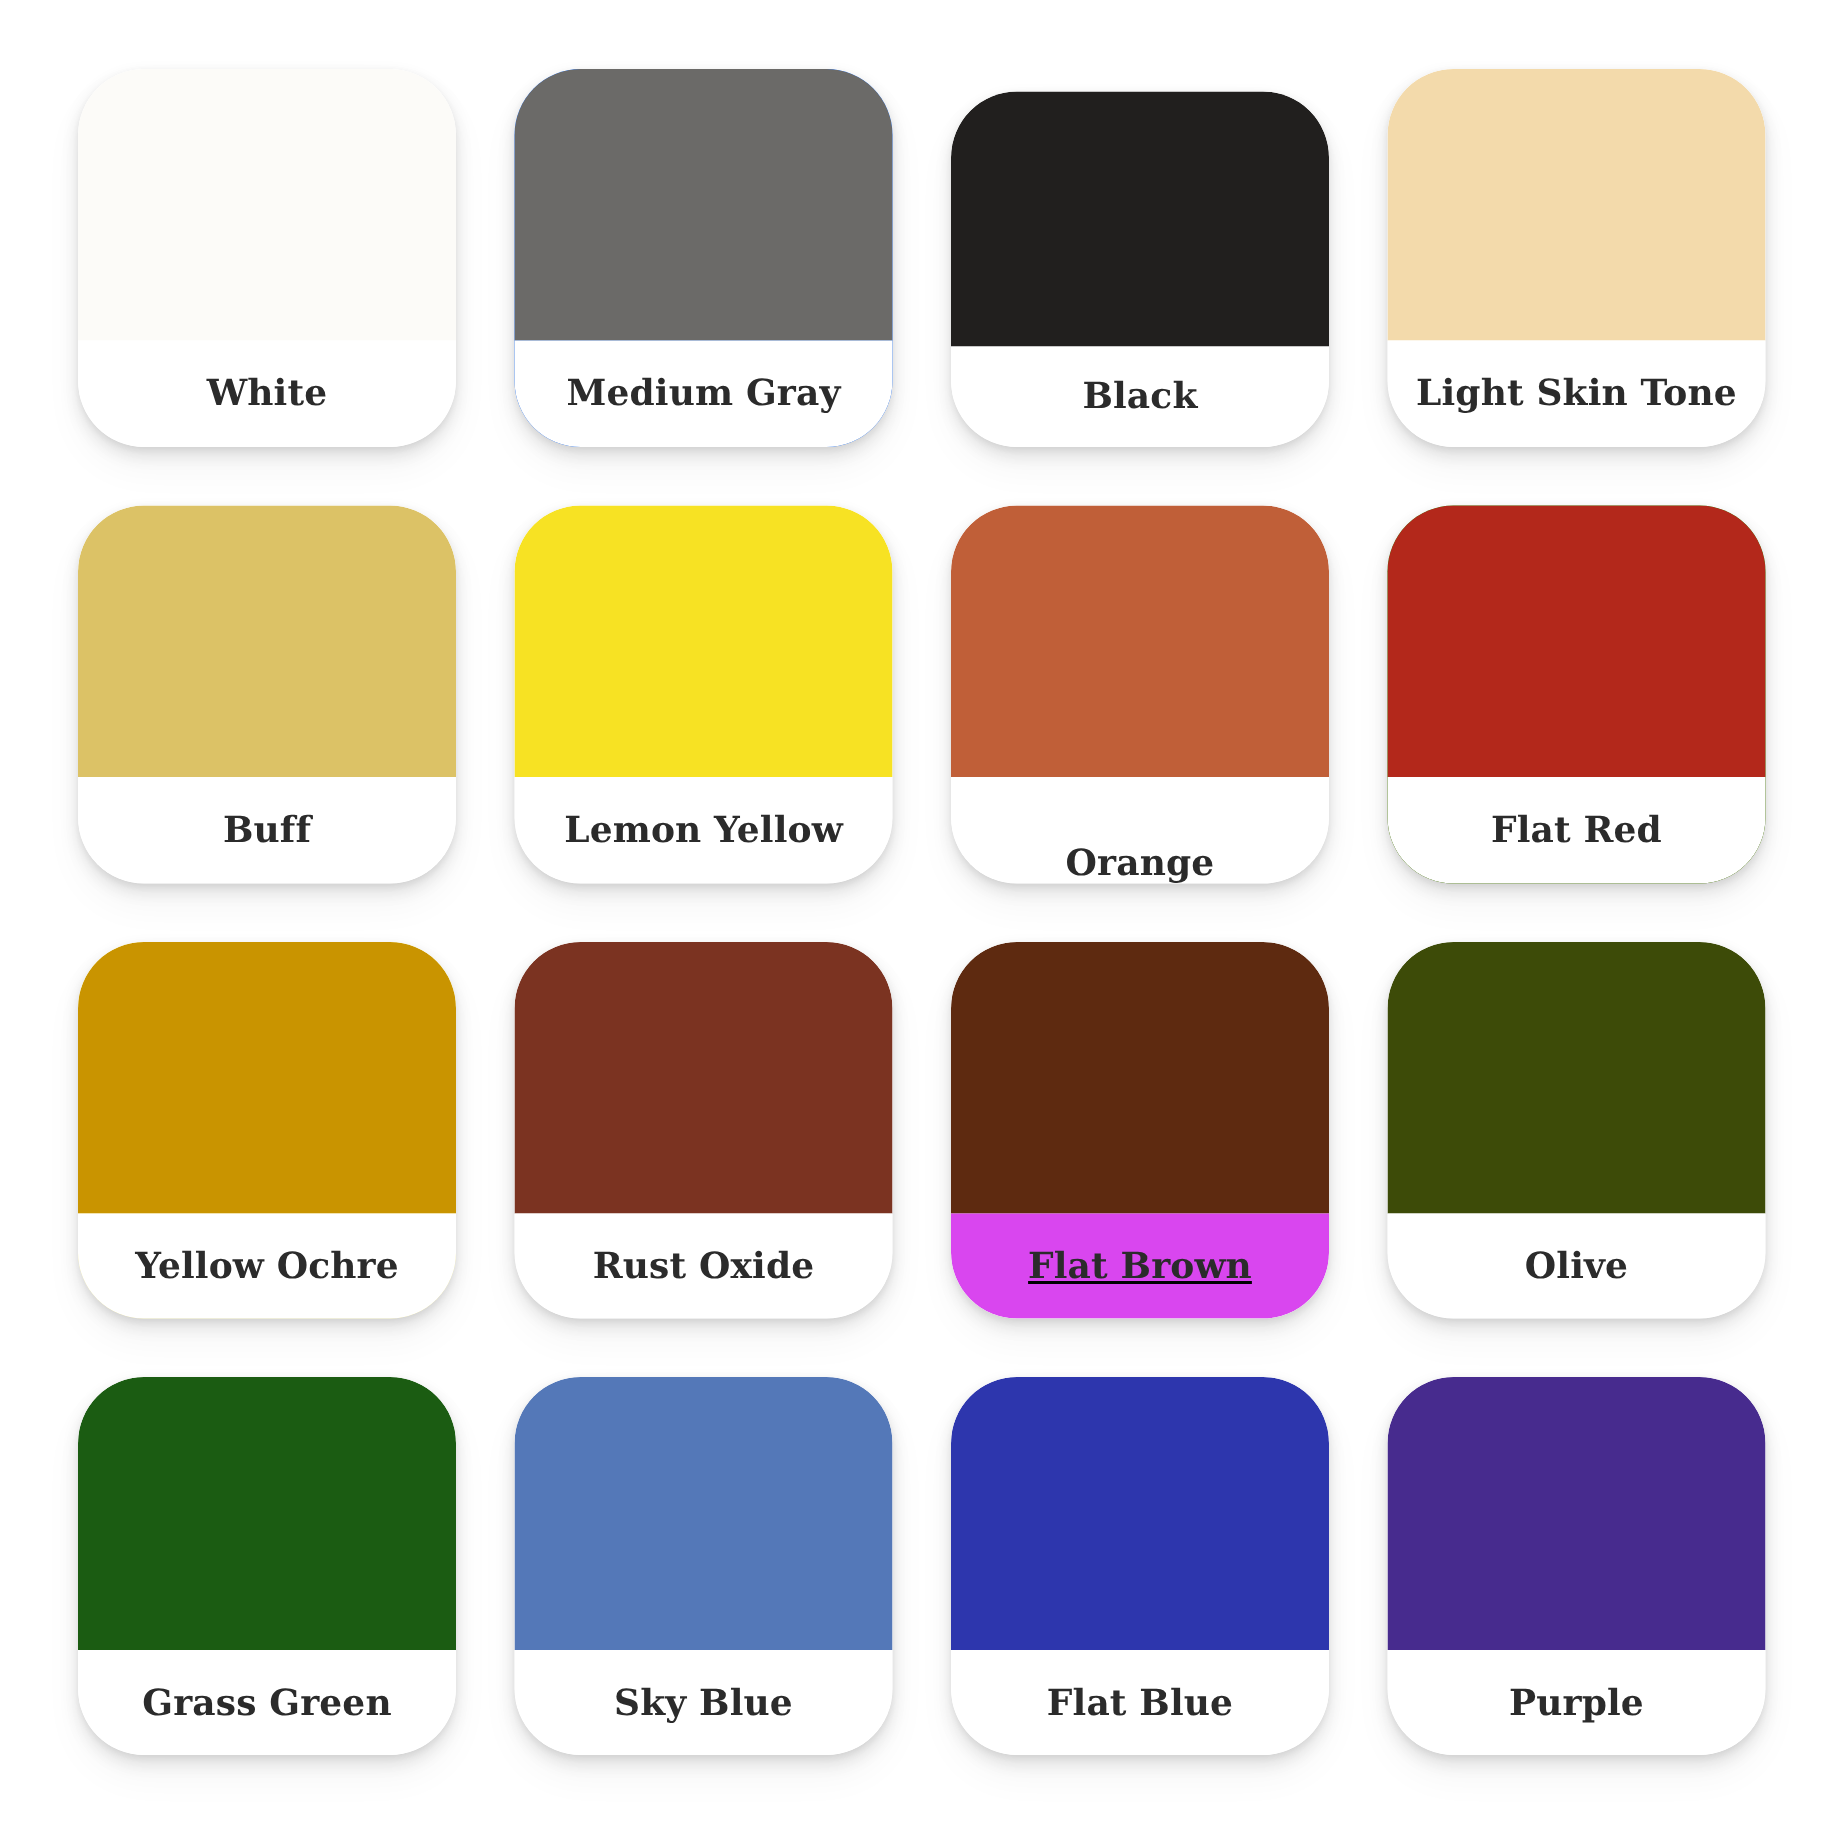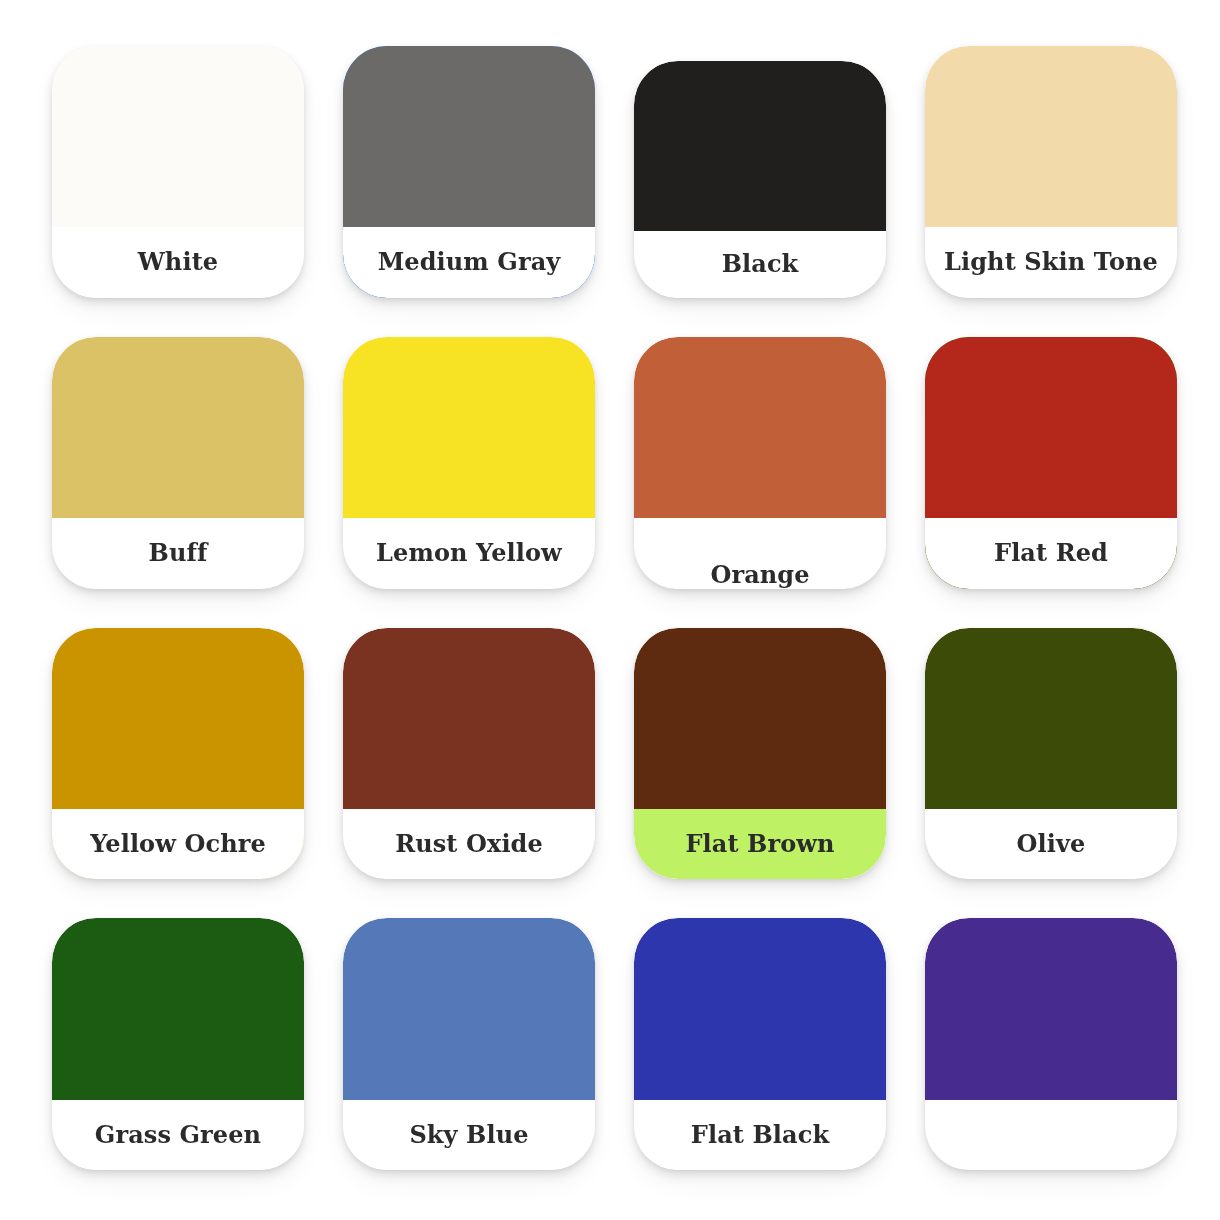--- a/index.html
+++ b/index.html
@@ -126,21 +126,21 @@
       </div>
     </div>
     <div class="swatch-card" style="background: rgb(255, 255, 255);">
       <div class="swatch-color" style="background: rgb(123, 51, 33);"></div>
       <div class="swatch-label-area" style="background: rgb(255, 255, 255);">
         <span class="swatch-label" style="color: rgb(43, 43, 43);">Rust Oxide</span>
       </div>
     </div>
     <div class="swatch-card" style="background: rgb(255, 255, 255);">
       <div class="swatch-color" style="background: rgb(94, 42, 16);"></div>
-      <div class="swatch-label-area" style="background: #bef264;">
+      <div class="swatch-label-area" style="background: #d946ef; text-decoration: underline;">
         <span class="swatch-label" style="color: rgb(43, 43, 43);">Flat Brown</span>
       </div>
     </div>
     <div class="swatch-card" style="background: rgb(255, 255, 255);">
       <div class="swatch-color" style="background: rgb(61, 75, 8);"></div>
       <div class="swatch-label-area" style="background: rgb(255, 255, 255);">
         <span class="swatch-label" style="color: rgb(43, 43, 43);">Olive</span>
       </div>
     </div>
     <div class="swatch-card" style="background: rgb(255, 255, 255);">
@@ -151,19 +151,22 @@
     </div>
     <div class="swatch-card" style="background: rgb(255, 255, 255);">
       <div class="swatch-color" style="background: rgb(84, 120, 184);"></div>
       <div class="swatch-label-area" style="background: rgb(255, 255, 255);">
         <span class="swatch-label" style="color: rgb(43, 43, 43);">Sky Blue</span>
       </div>
     </div>
     <div class="swatch-card" style="background: rgb(255, 255, 255);">
       <div class="swatch-color" style="background: rgb(45, 54, 173);"></div>
       <div class="swatch-label-area" style="background: rgb(255, 255, 255);">
-        <span class="swatch-label" style="color: rgb(43, 43, 43);">Flat Black</span>
+        <span class="swatch-label" style="color: rgb(43, 43, 43);">Flat Blue</span>
       </div>
     </div>
     <div class="swatch-card" style="background: rgb(255, 255, 255);">
       <div class="swatch-color" style="background: rgb(71, 43, 142);"></div>
+      <div class="swatch-label-area" style="background: rgb(255, 255, 255);">
+        <span class="swatch-label" style="color: rgb(43, 43, 43);">Purple</span>
+      </div>
     </div>
   </div>
 
 </body></html>

